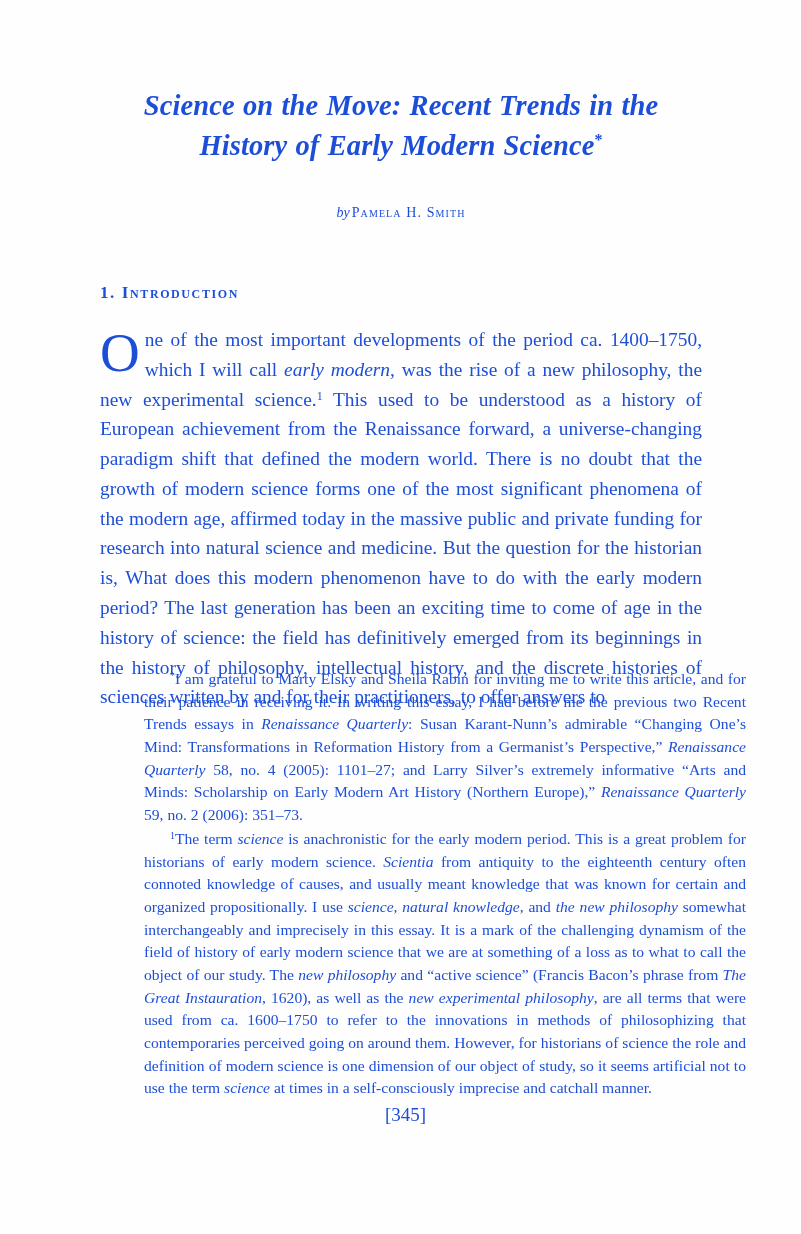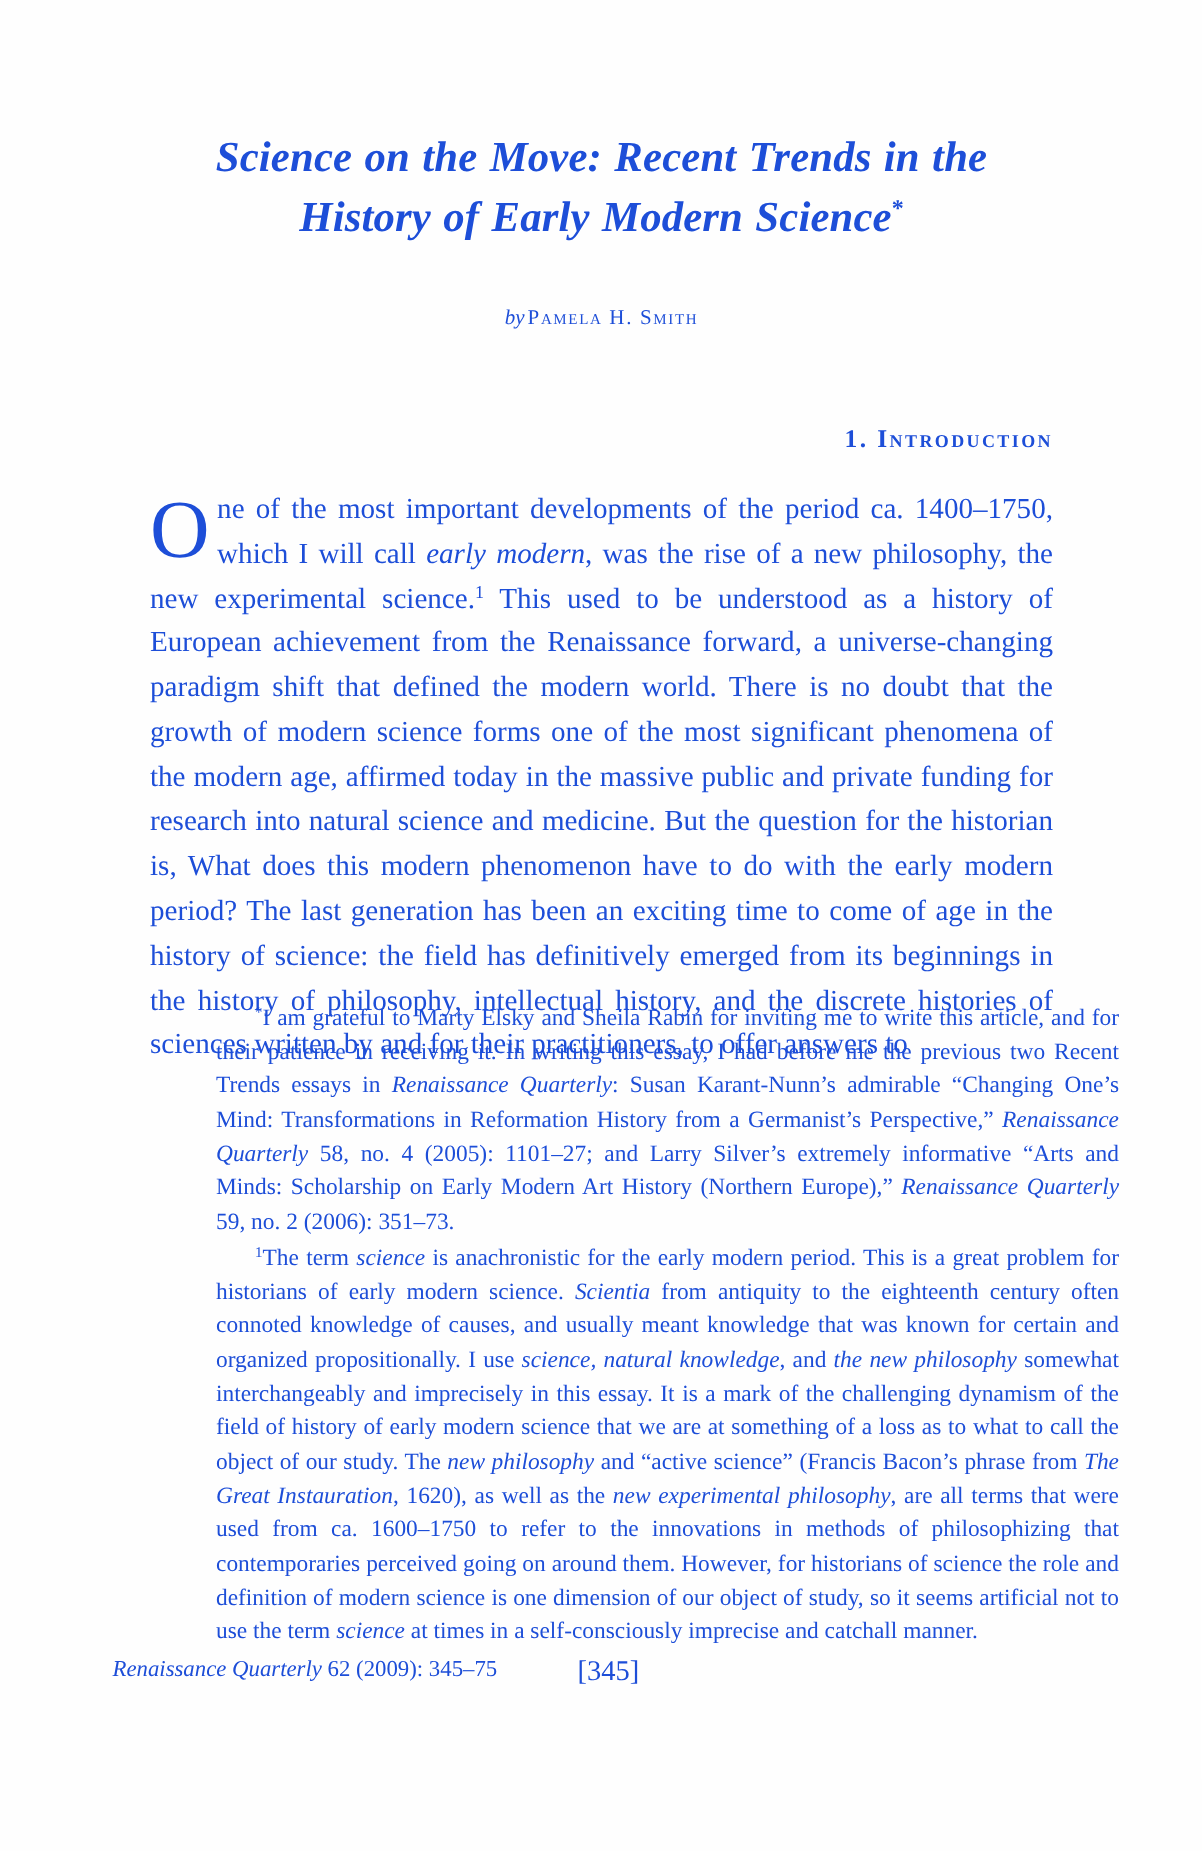--- a/index.html
+++ b/index.html
@@ -55,21 +55,21 @@
   }
   .byline .author {
     font-variant: small-caps;
     letter-spacing: 1.1px;
     padding-left: 2px;
   }
 
   
   .section-heading {
     margin-top: 62px;
-    text-align: right;
+    text-align: left;
     font-size: 17px;
     font-variant: small-caps;
     letter-spacing: 1.6px;
   }
 
   
   .body-text {
     margin-top: 22px;
     font-size: 19.4px;
     line-height: 1.535;
@@ -170,17 +170,16 @@
 
   <div class="footnotes">
 
     <p class="footnote"><sup>*</sup><span>I am grateful to Marty Elsky and Sheila Rabin for inviting me to write this article, and for their patience in receiving it. In writing this essay, I had before me the previous two Recent Trends essays in </span><i>Renaissance Quarterly</i><span>: Susan Karant-Nunn’s admirable “Changing One’s Mind: Transformations in Reformation History from a Germanist’s Perspective,” </span><i>Renaissance Quarterly</i><span> 58, no. 4 (2005): 1101–27; and Larry Silver’s extremely informative “Arts and Minds: Scholarship on Early Modern Art History (Northern Europe),” </span><i>Renaissance Quarterly</i><span> 59, no. 2 (2006): 351–73.</span></p>
 
     <p class="footnote"><sup>1</sup><span>The term </span><i>science</i><span> is anachronistic for the early modern period. This is a great problem for historians of early modern science. </span><i>Scientia</i><span> from antiquity to the eighteenth century often connoted knowledge of causes, and usually meant knowledge that was known for certain and organized propositionally. I use </span><i>science, natural knowledge</i><span>, and </span><i>the new philosophy</i><span> somewhat interchangeably and imprecisely in this essay. It is a mark of the challenging dynamism of the field of history of early modern science that we are at something of a loss as to what to call the object of our study. The </span><i>new philosophy</i><span> and “active science” (Francis Bacon’s phrase from </span><i>The Great Instauration</i><span>, 1620), as well as the </span><i>new experimental philosophy</i><span>, are all terms that were used from ca. 1600–1750 to refer to the innovations in methods of philosophizing that contemporaries perceived going on around them. However, for historians of science the role and definition of modern science is one dimension of our object of study, so it seems artificial not to use the term </span><i>science</i><span> at times in a self-consciously imprecise and catchall manner.</span></p>
 
   </div>
 
   <div class="footer">
-    <div class="source"><i>Renaissance Quarterly</i><span> 62 (2009): 345–75</span></div>
     <div class="page-number">[345]</div>
   </div>
 
 </div>
 
 </body></html>

